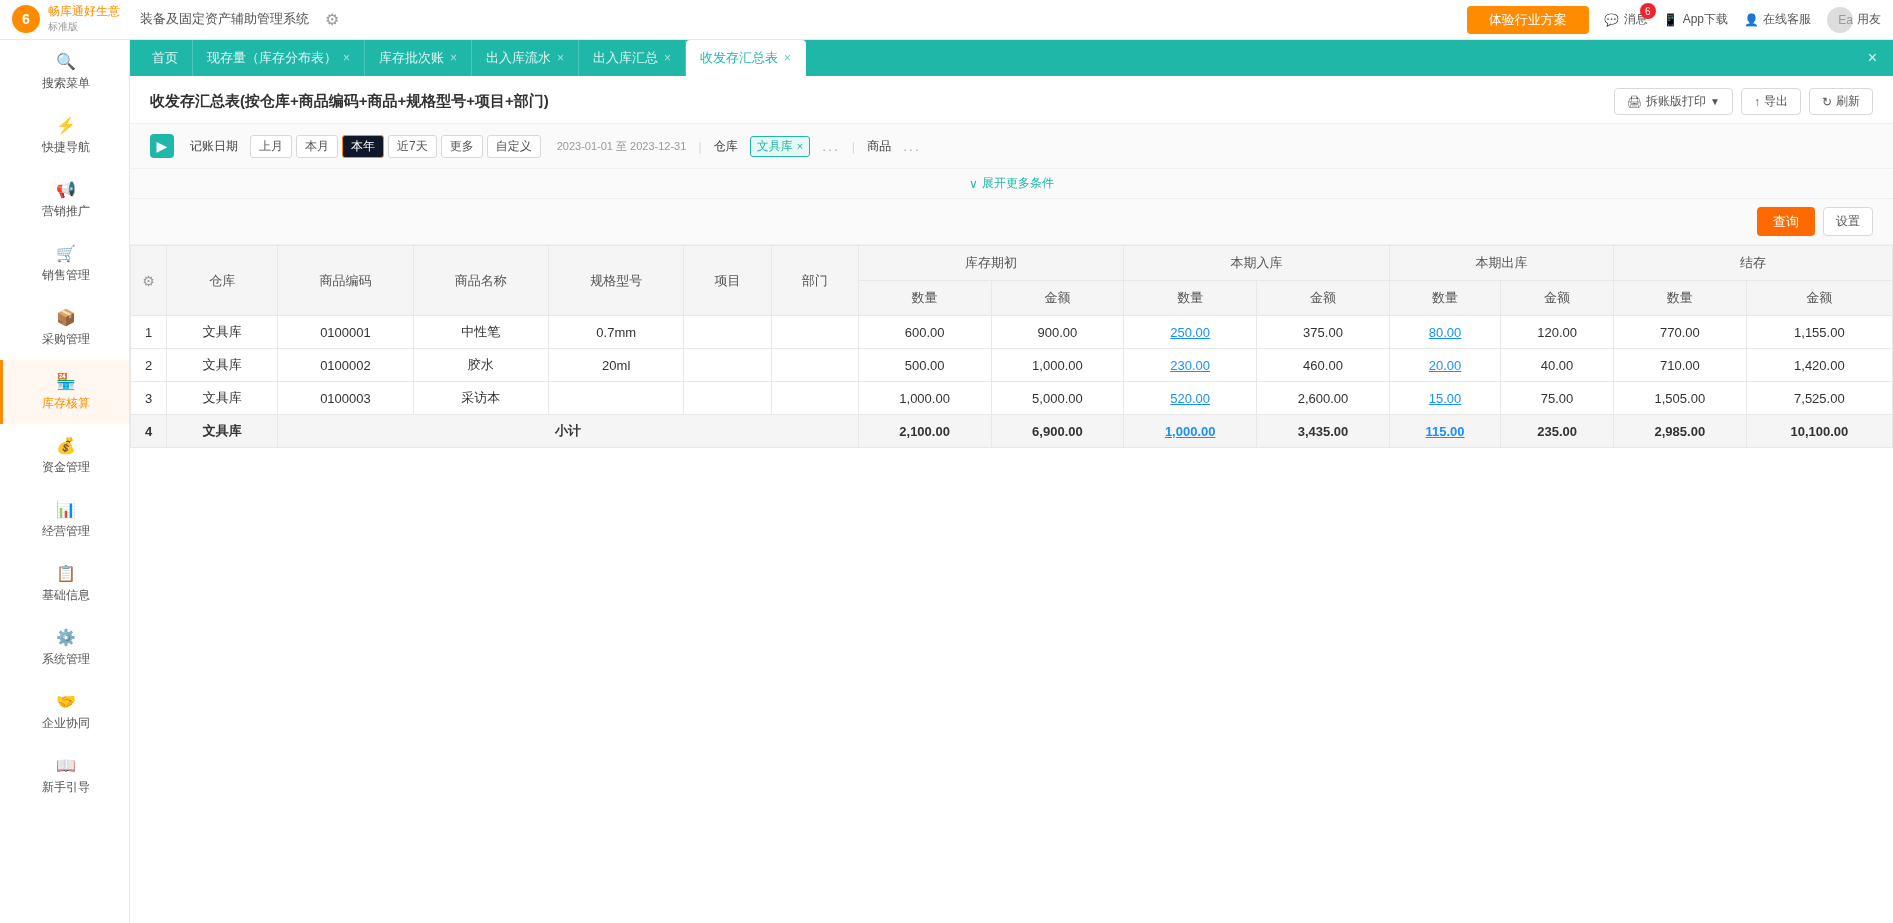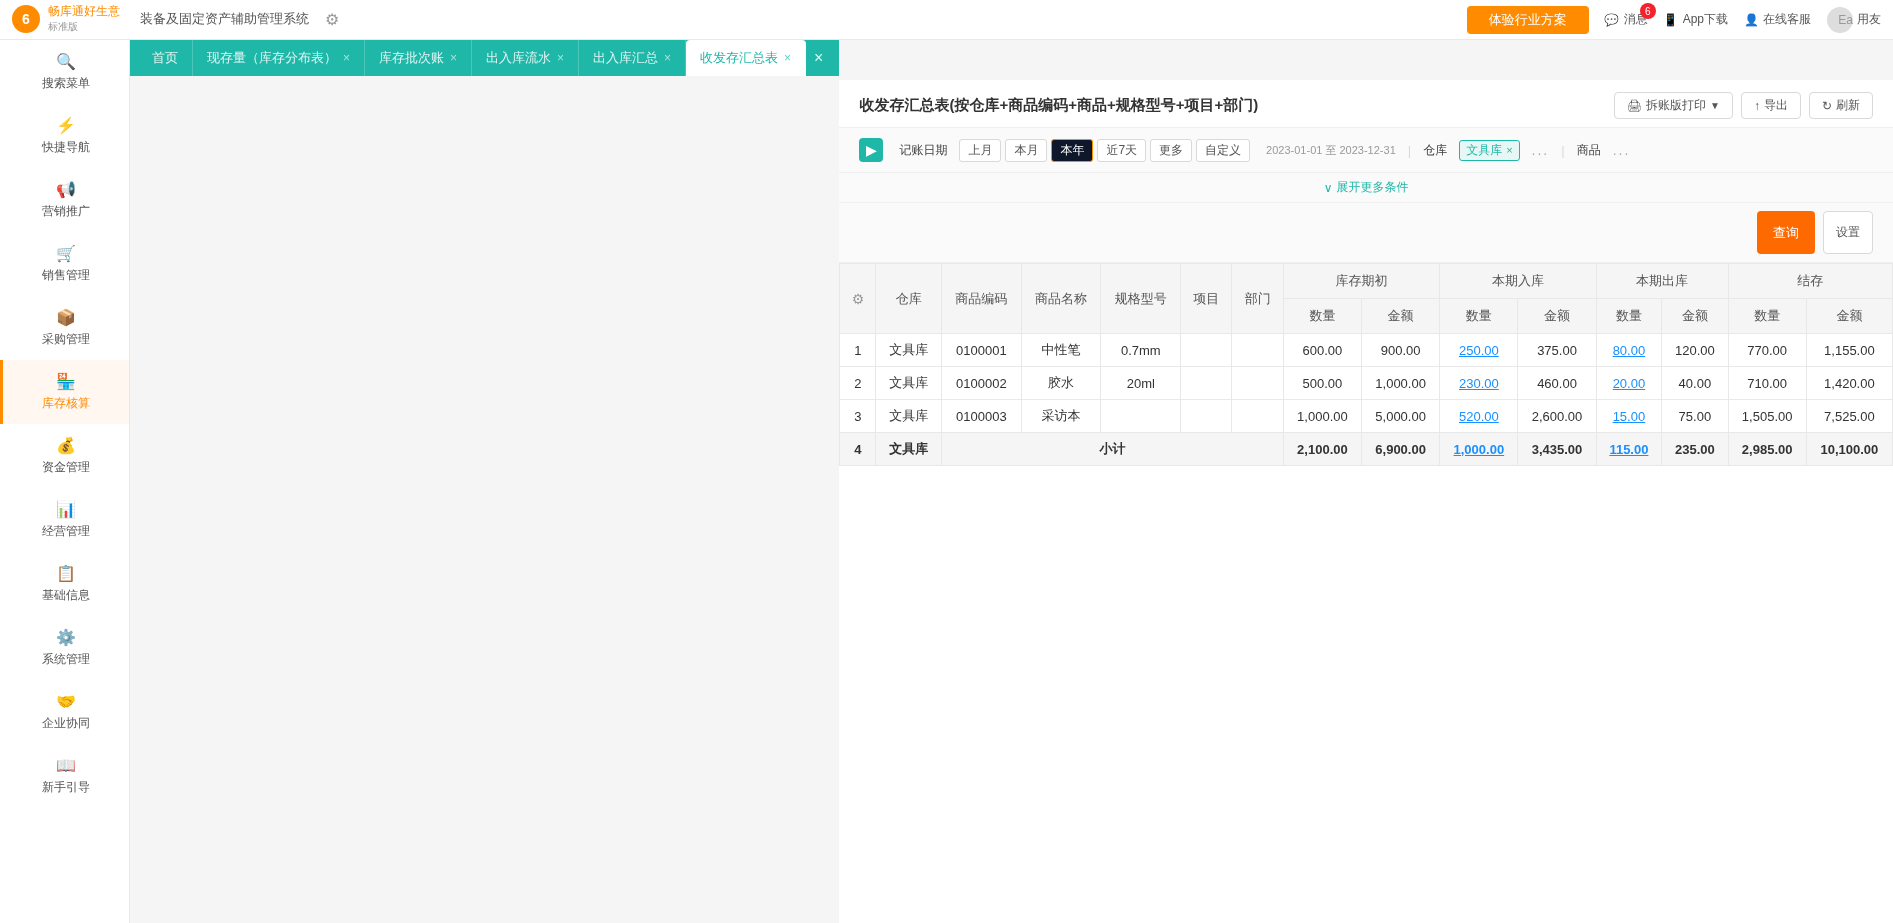--- a/index.html
+++ b/index.html
@@ -85,21 +85,21 @@
       color: #ff8c00;
     }
     .sidebar-item .s-icon {
       font-size: 16px;
     }
 
     
     .content-area {
       flex: 1;
       display: flex;
-      flex-direction: row;
+      flex-direction: column;
       overflow: hidden;
       background: #f5f5f5;
     }
 
     
     .tabs-bar {
       background: #1fb8a8;
       display: flex;
       align-items: center;
       padding: 0 8px;
@@ -136,21 +136,20 @@
     }
 
     
     .page-content {
       flex: 1;
       background: #fff;
       overflow: auto;
       padding: 0;
       display: flex;
       flex-direction: column;
-      margin-top: 40px;
     }
 
     
     .page-header {
       padding: 12px 20px 8px;
       border-bottom: 1px solid #f0f0f0;
       display: flex;
       align-items: center;
       justify-content: space-between;
     }
@@ -167,21 +166,21 @@
       padding: 4px 12px; border: 1px solid #d9d9d9;
       border-radius: 4px; background: #fff;
       cursor: pointer; font-size: 12px; color: #555;
     }
     .btn-primary {
       background: #ff6a00; color: #fff; border: none;
       padding: 5px 16px; border-radius: 4px; cursor: pointer; font-size: 13px;
     }
     .btn-setting {
       background: #fff; color: #555; border: 1px solid #d9d9d9;
-      padding: 12px 12px; border-radius: 4px; cursor: pointer; font-size: 12px;
+      padding: 5px 12px; border-radius: 4px; cursor: pointer; font-size: 12px;
     }
 
     
     .filter-area {
       padding: 10px 20px;
       background: #fafafa;
       border-bottom: 1px solid #f0f0f0;
       display: flex;
       align-items: center;
       gap: 16px;

